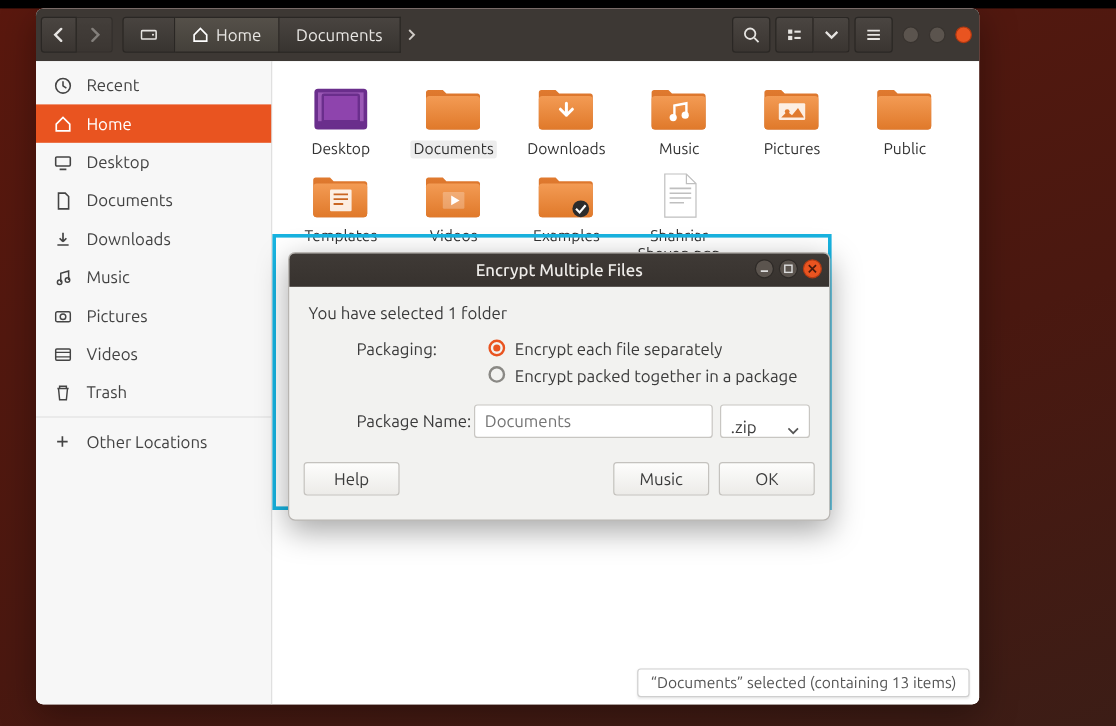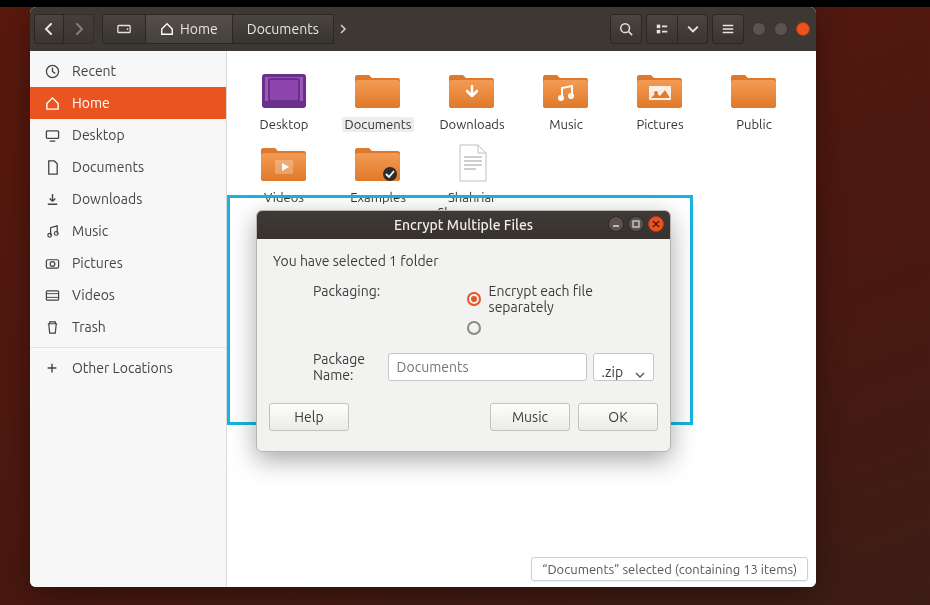--- a/index.html
+++ b/index.html
@@ -102,37 +102,37 @@
     padding:4px 10px;font-size:13px;color:#555;
     box-shadow:0 1px 2px rgba(0,0,0,.08);
   }
 
   
   .highlight-box{
     position:absolute;left:227px;top:195px;width:466px;height:230px;
     border:3px solid #18B3E0;pointer-events:none;z-index:5;
   }
   .dialog{
-    position:absolute;left:256px;top:210px;width:415px;
+    position:absolute;left:240px;top:210px;width:452px;
     background:#F2F2F0;border:1px solid #B8B5B1;border-radius:6px;
     box-shadow:0 8px 26px rgba(0,0,0,.35);z-index:6;
     overflow:hidden;
   }
   .dlg-titlebar{
     height:28px;background:linear-gradient(#3F3A36,#37322E);
     color:#EFEDEA;display:flex;align-items:center;justify-content:center;
     position:relative;font-size:14px;font-weight:500;
   }
   .dlg-dots{position:absolute;right:6px;top:5px;display:flex;gap:4px;}
   .dlg-dot{width:16px;height:16px;border-radius:50%;background:#5B544E;border:1px solid #2E2A27;display:flex;align-items:center;justify-content:center;}
   .dlg-dot.close{background:#E95420;border-color:#B23B14;}
   .dlg-body{padding:14px 16px 12px;color:#3C3C3C;font-size:14px;}
   .dlg-row{display:flex;align-items:center;margin-top:10px;}
   .dlg-row .lab{width:110px;margin-left:40px;}
-  .radio{display:flex;align-items:center;gap:8px;margin-bottom:6px;cursor:pointer;margin-left:44px;}
+  .radio{display:flex;gap:8px;margin-bottom:6px;cursor:pointer;}
   .radio .dot{width:14px;height:14px;border-radius:50%;border:2px solid #8A8985;display:flex;align-items:center;justify-content:center;}
   .radio.checked .dot{border-color:#E95420;}
   .radio.checked .dot::after{content:"";width:6px;height:6px;border-radius:50%;background:#E95420;}
   .textin{
     flex:1;height:28px;border:1px solid #C8C6C2;border-radius:3px;background:#FFF;
     padding:0 8px;font:inherit;color:#777;
   }
   .selbox{
     width:82px;height:28px;margin-left:6px;border:1px solid #C8C6C2;border-radius:3px;
     background:#FFF;display:flex;align-items:flex-end;justify-content:space-between;padding:0 8px;cursor:pointer;
@@ -369,20 +369,30 @@
               </div>
     <div class="label">Pictures</div>
             </div>
             <div class="file">
               <div class="thumb">
                 <svg class="folder-svg" viewBox="0 0 52 44">
                   <use href="#folderBase"></use>
                 </svg>
               </div>
     <div class="label">Public</div>
+            </div>
+            <div class="file">
+              <div class="thumb">
+                <svg class="folder-svg" viewBox="0 0 52 44">
+                  <use href="#folderBase"></use>
+                  <rect x="17" y="17" width="18" height="18" rx="1" fill="#FFF" opacity=".85"></rect>
+                  <path d="M20 21h12M20 25h12M20 29h8" stroke="#C96522" stroke-width="1.5"></path>
+                </svg>
+              </div>
+    <div class="label">Templates</div>
             </div>
             <div class="file">
               <div class="thumb">
                 <svg class="folder-svg" viewBox="0 0 52 44">
                   <use href="#folderBase"></use>
                   <rect x="17" y="19" width="18" height="14" rx="1" fill="#FFF" opacity=".25"></rect>
                   <path d="M24 22v8l7-4z" fill="#FFF"></path>
                 </svg>
               </div>
     <div class="label">Videos</div>
@@ -442,20 +452,21 @@
       <div>You have selected 1 folder</div>
       <div class="dlg-row" style="align-items:flex-start;margin-top:14px;">
         <div class="lab">Packaging:</div>
         <div style="flex:1;">
           <div class="radio checked">
             <span class="dot"></span>
             <span>Encrypt each file separately</span>
           </div>
           <div class="radio">
             <span class="dot"></span>
+            <span>Encrypt packed together in a package</span>
           </div>
         </div>
       </div>
       <div class="dlg-row">
         <div class="lab">Package Name:</div>
         <input class="textin" placeholder="Documents" style="">
         <div class="selbox">
           <span>.zip</span>
           <svg width="10" height="10" viewBox="0 0 10 10">
               <path d="M1 3l4 4 4-4" stroke="#555" stroke-width="1.4" fill="none"></path>

